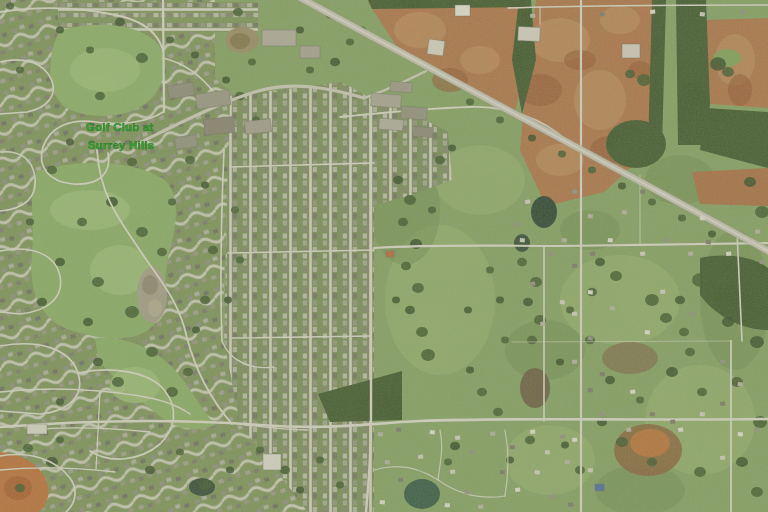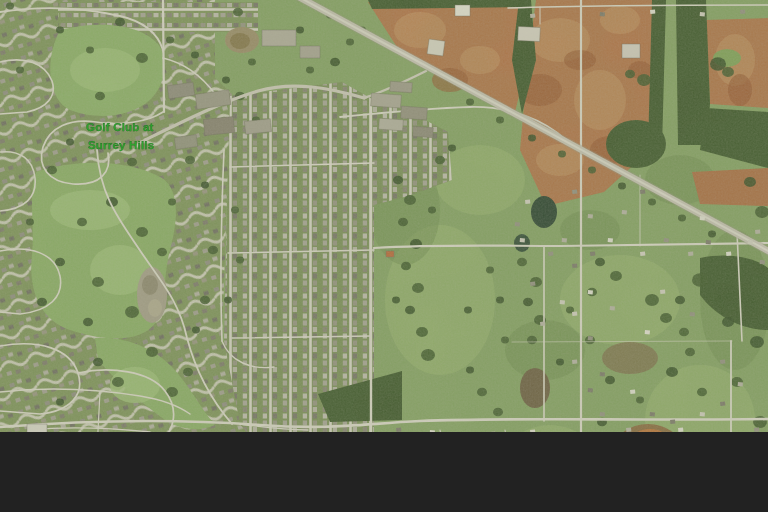--- a/index.html
+++ b/index.html
@@ -1,16 +1,16 @@
 <!DOCTYPE html>
 <html><head>
 <meta charset="utf-8">
 <style>
   html,body{margin:0;padding:0;background:#222;}
-  .screen{position:relative;width:768px;height:432px;overflow:hidden;
+  .screen{position:relative;width:768px;height:512px;overflow:hidden;
           font-family:"Liberation Sans",sans-serif;}
   svg{display:block;}
   text.map-label{font-family:"Liberation Sans",sans-serif;font-size:11.5px;
                  font-weight:bold;letter-spacing:.2px;}
 </style>
 </head>
 <body>
 
 <div class="screen">
 <svg width="768" height="512" viewBox="0 0 768 512">

